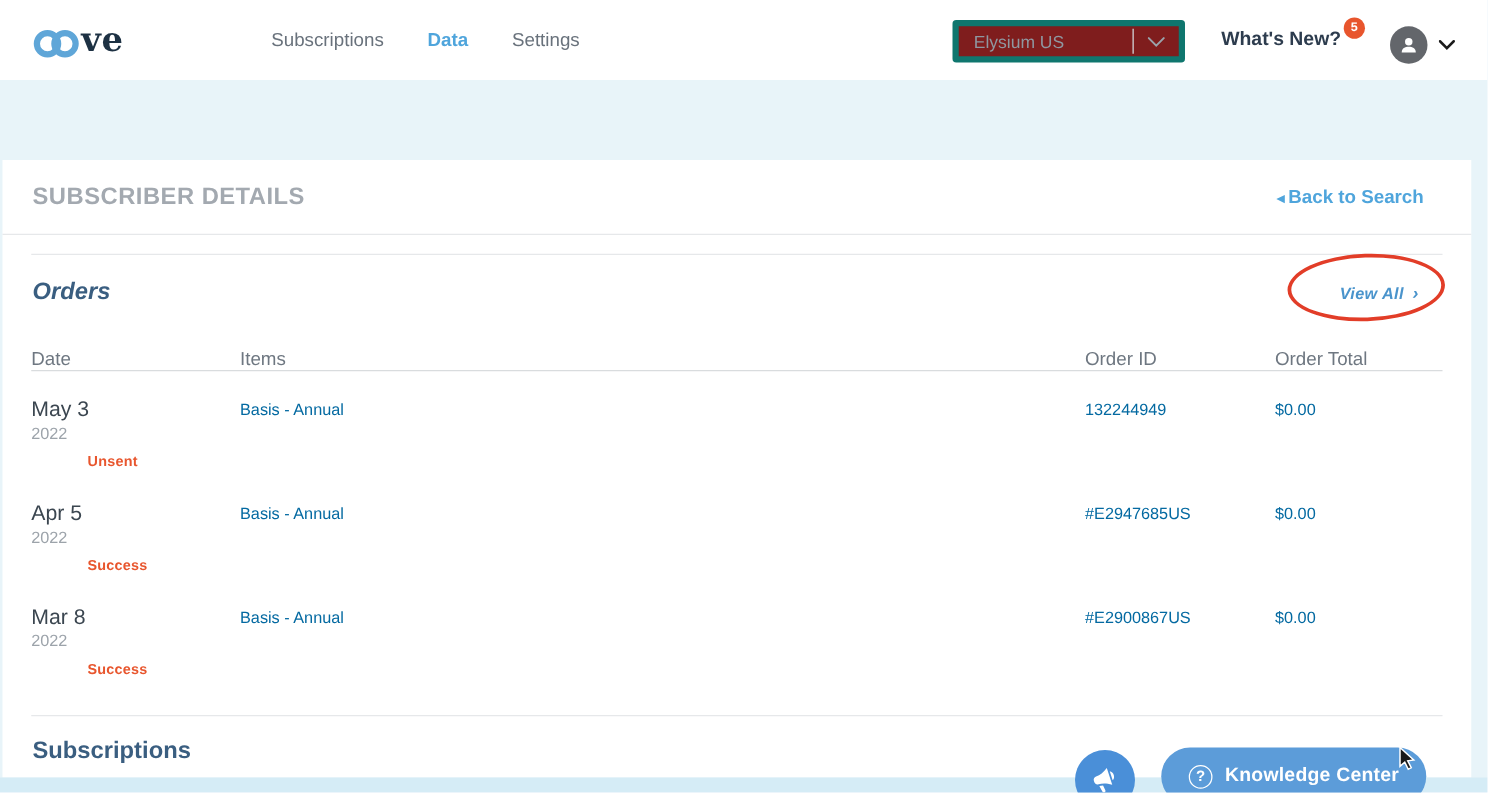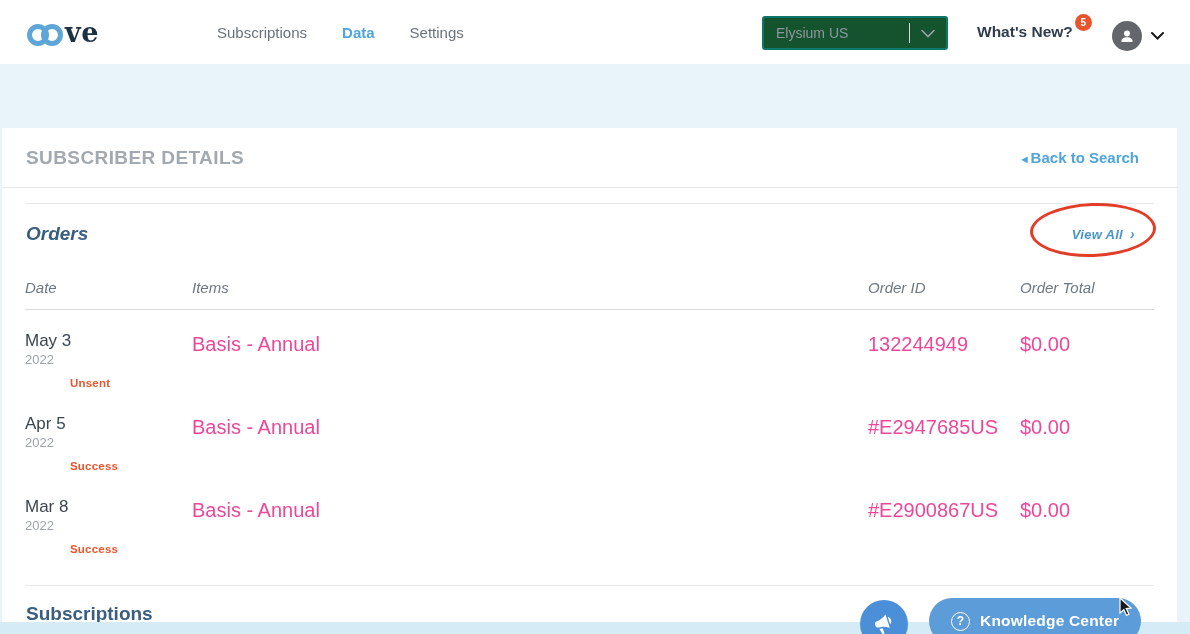--- a/index.html
+++ b/index.html
@@ -21,21 +21,21 @@
     font-family:"DejaVu Serif", serif; font-weight:700; font-size:27px;
     color:#1D3143; letter-spacing:.5px;
   }
   .logo svg { margin:4px -1px 0 -1px; }
   .nav { position:absolute; left:217px; top:0; height:64px; display:flex; align-items:center; gap:35px; }
   .nav-item { font-size:15px; color:#69727C; cursor:pointer; }
   .nav-item.active { color:#4FA5DC; font-weight:700; }
 
   .store-select {
     position:absolute; left:762px; top:16px; width:186px; height:34px;
-    border:2px solid #0f766e; border-radius:3px; background:#14532d;
+    border:5px solid #0f766e; border-radius:3px; background:#7f1d1d;
     display:flex; align-items:center; cursor:pointer;
   }
   .store-select .val { flex:1; padding-left:12px; font-size:14px; color:#8F97A0; }
   .store-select .sep { width:1px; height:20px; background:#D5DADE; }
   .store-select .chev { width:36px; display:flex; justify-content:center; }
 
   .whats-new {
     position:absolute; left:977px; top:23px; font-size:15.5px; font-weight:700;
     color:#2D3C4E; cursor:pointer;
   }
@@ -66,27 +66,27 @@
     display:flex; align-items:center; justify-content:space-between;
     padding:19px 42px 0 24px;
     font-style:italic;
   }
   .section-title { font-size:19px; font-weight:700; color:#3A5E80; }
   .view-all { font-size:13px; font-weight:700; color:#4A94CC; letter-spacing:.3px; cursor:pointer; }
   .view-all .chev { margin-left:7px; font-size:14px; }
 
   .table { margin:34px 23px 0 23px; }
   .trow { display:grid; grid-template-columns:167px 676px 152px 1fr; }
-  .thead { padding-bottom:13px; border-bottom:1px solid #D9DCDE;font-style:italic; }
+  .thead { border-bottom:1px solid #D9DCDE; }
   .thead > div { font-size:15px; color:#6E7781; }
   .tbody-row { height:83px; padding-top:20px; }
   .date-main { font-size:17px; color:#3B4650; line-height:21px; }
   .date-year { font-size:13px; color:#9CA3AA; line-height:17px; }
   .status { margin-top:9px; font-size:11.5px; font-weight:700; color:#E8562E; letter-spacing:.2px;padding-left:45px; }
-  .cell { font-size:20px; color:#ec4899; padding-top:3px; }
+  .cell { font-size:13px; color:#0369a1; padding-top:3px; }
 
   .divider2 { margin:26px 23px 0 23px; border-top:1px solid #E6E8EA; }
   .subs-title { margin:17px 0 0 24px; }
 
   
   .annotation-ellipse {
     position:absolute; left:1030px; top:203px; width:126px; height:54px;
     border:3px solid #E23D28; border-radius:50%;
     transform:rotate(-2deg); z-index:4; pointer-events:none;
   }

